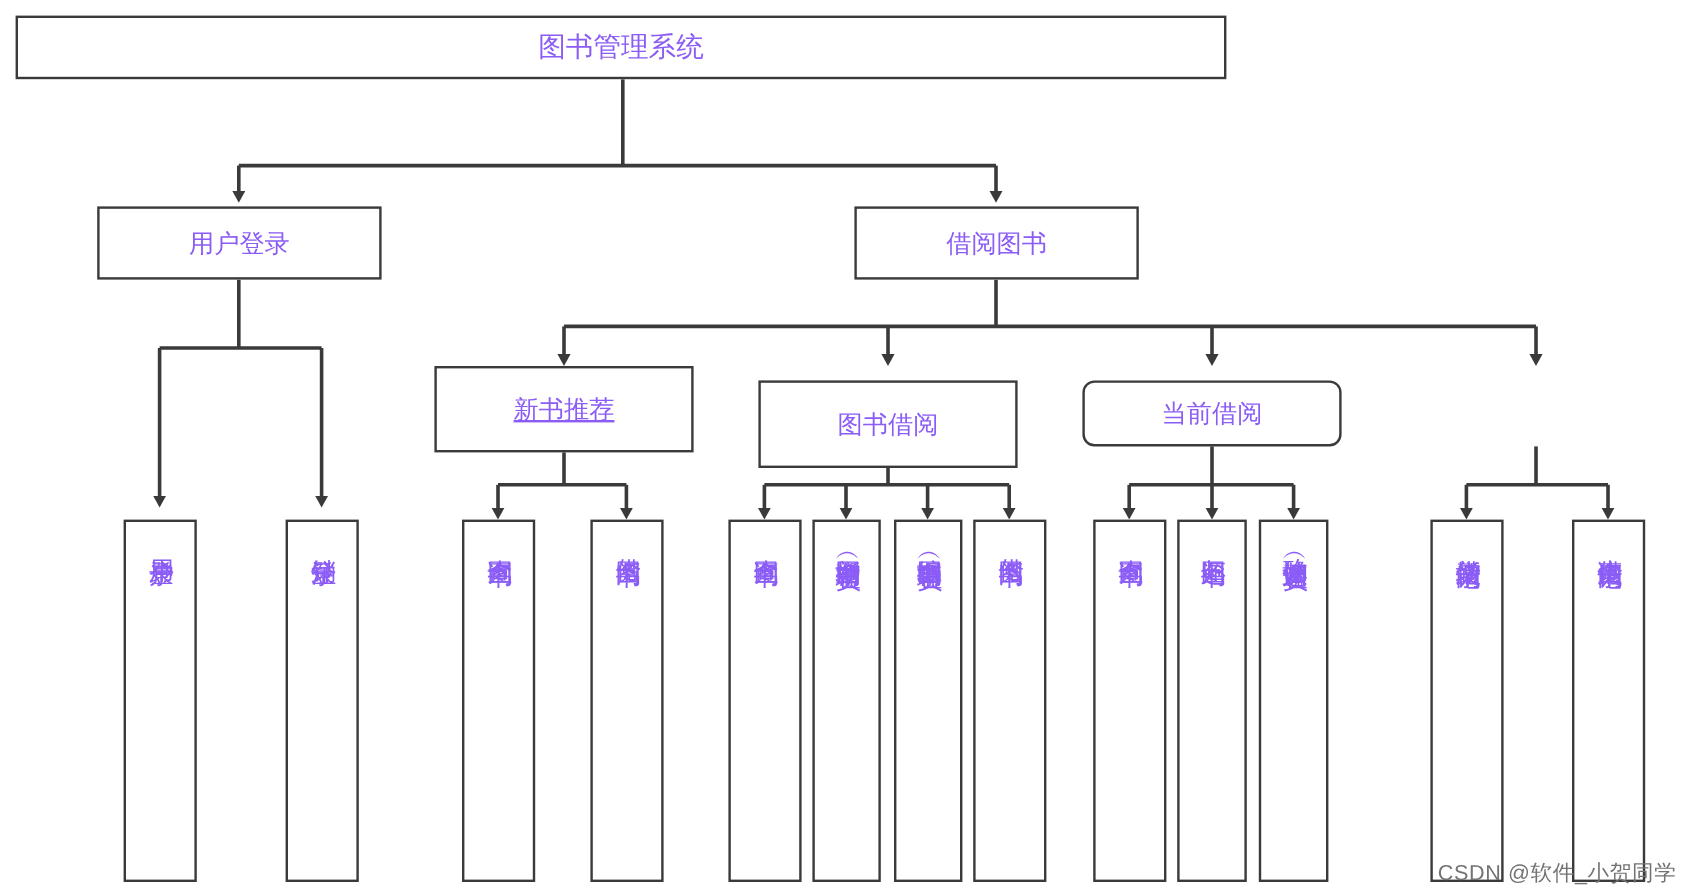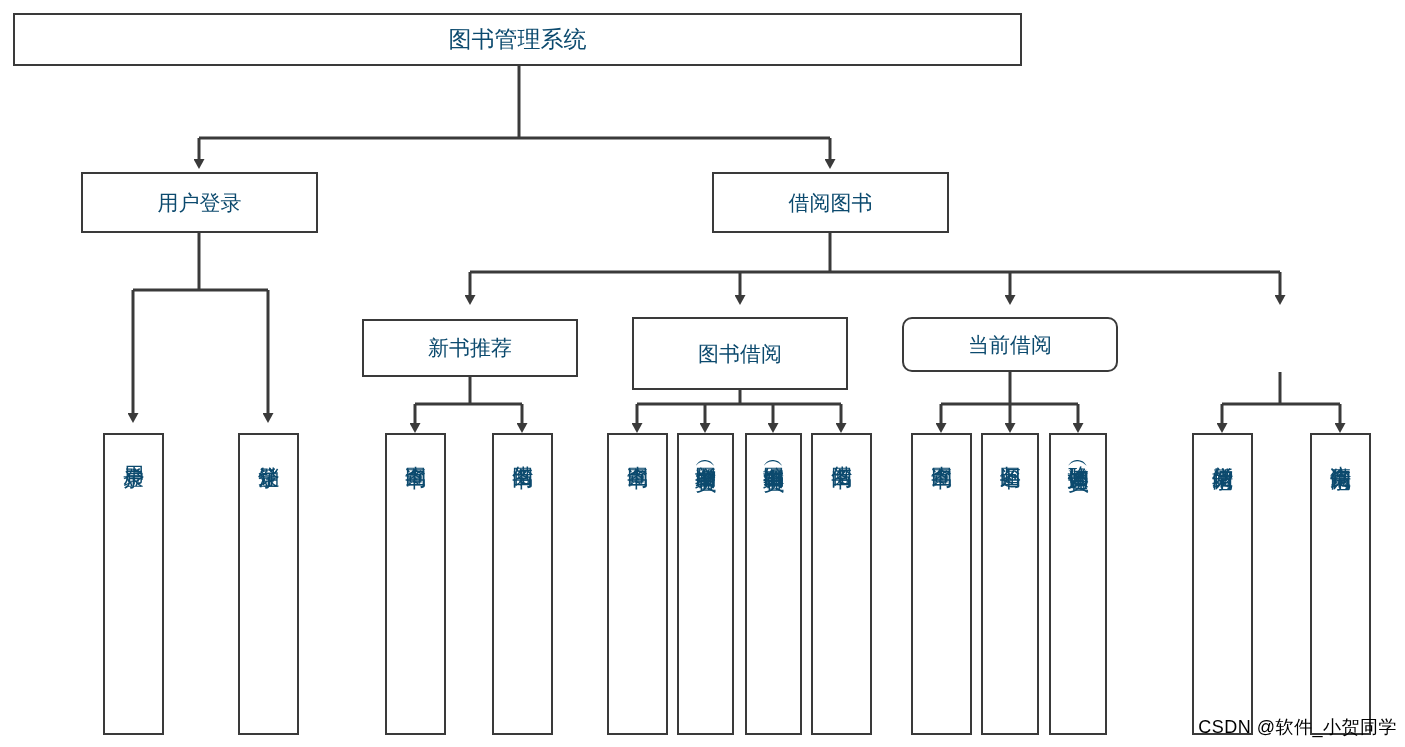--- a/index.html
+++ b/index.html
@@ -25,21 +25,21 @@
     height: 747px;
   }
   .node {
     position: absolute;
     box-sizing: border-box;
     border: 2px solid #3a3a3a;
     background: #ffffff;
     display: flex;
     align-items: center;
     justify-content: center;
-    color: #0c4a6e;
+    color: #8b5cf6;
     text-align: center;
   }
   .node.level0 {
     font-size: 23px;
   }
   .node.level1 {
     font-size: 21px;
   }
   .node.level2 {
     font-size: 21px;
@@ -55,21 +55,21 @@
     text-orientation: upright;
     letter-spacing: 1px;
     white-space: pre-line;
     display: block;
   }
   .watermark {
     position: absolute;
     right: 8px;
     bottom: 8px;
     font-size: 18px;
-    color: #000000;
+    color: #737373;
     letter-spacing: 0.5px;
     white-space: nowrap;
     pointer-events: none;
   }
 </style>
 </head>
 <body>
 
 <div id="canvas">
 
@@ -131,21 +131,21 @@
   </div>
 
   <div class="node level1" style="left:81px; top:172px; width:237px; height:61px;">
     <span>用户登录</span>
   </div>
 
   <div class="node level1" style="left:712px; top:172px; width:237px; height:61px;">
     <span>借阅图书</span>
   </div>
 
-  <div class="node level2" style="left:362px; top:319px; width:216px; height:58px;">
+  <div class="node level2" style="left:362px; top:305px; width:216px; height:72px;text-decoration:underline;">
     <span>新书推荐</span>
   </div>
 
   <div class="node level2" style="left:632px; top:317px; width:216px; height:73px;">
     <span>图书借阅</span>
   </div>
 
   <div class="node level2" style="left:902px; top:317px; width:216px; height:55px;border-radius:10px;">
     <span>当前借阅</span>
   </div>

